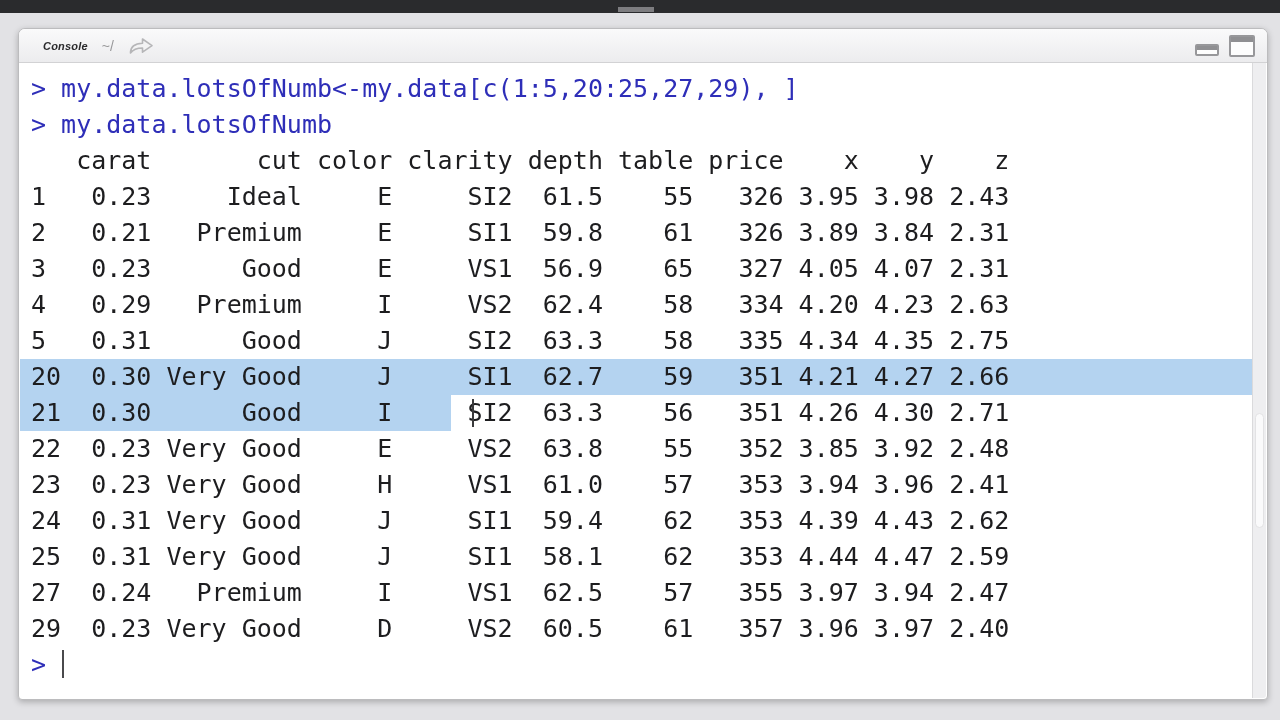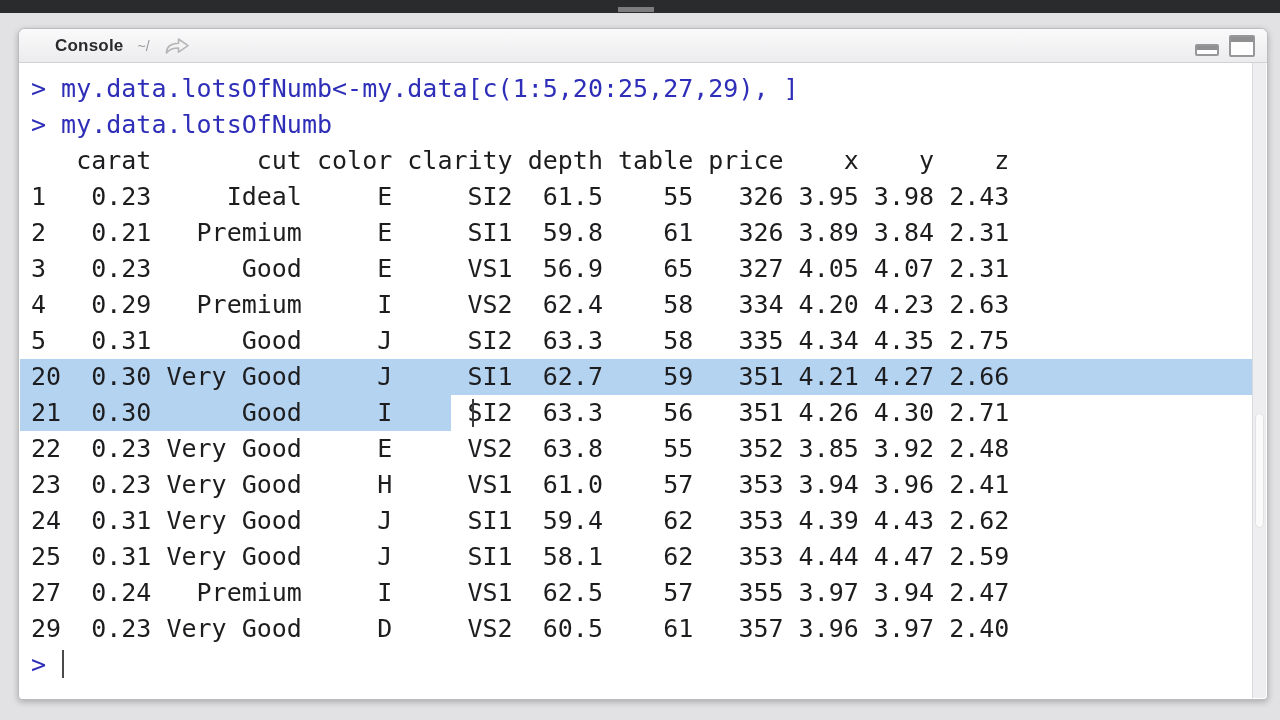--- a/index.html
+++ b/index.html
@@ -10,21 +10,21 @@
   .top-bar-notch { position:absolute; left:618px; bottom:1px; width:36px; height:5px; background:#7d7d80; }
 
   .panel { position:absolute; left:18px; top:28px; width:1250px; height:672px;
            background:#ffffff; border:1px solid #bcbcbe; border-radius:7px 7px 4px 4px;
            box-shadow:0 2px 6px rgba(0,0,0,0.25); }
 
   .titlebar { position:absolute; left:0; top:0; right:0; height:34px;
               background:linear-gradient(#fafafb, #ececee);
               border-bottom:1px solid #d2d2d4; border-radius:6px 6px 0 0;
               display:flex; align-items:center; padding:0 12px; }
-  .title { font-size:17px; font-weight:bold; color:#2a2a2c; letter-spacing:0.2px; margin-left:24px; }
+  .title { font-size:11px; font-weight:bold; color:#2a2a2c; letter-spacing:0.2px; margin-left:12px;font-style:italic; }
   .wd { font-size:14px; color:#98989a; margin-left:14px; }
   .arrow-icon { margin-left:14px; display:inline-flex; }
   .tb-spacer { flex:1; }
   .win-btn { display:inline-block; position:relative; cursor:default; }
   .btn-min { width:24px; height:12px; border:2px solid #97979a; border-radius:2px; background:#fdfdfd; margin-right:10px; margin-top:8px; }
   .btn-min::before { content:""; position:absolute; left:0; right:0; top:0; height:4px; background:#8f8f92; }
   .btn-max { width:26px; height:22px; border:2px solid #97979a; border-radius:2px; background:#fdfdfd; }
   .btn-max::before { content:""; position:absolute; left:0; right:0; top:0; height:5px; background:#8f8f92; }
 
   .console-body { position:absolute; left:1px; top:34px; right:15px; bottom:1px;

